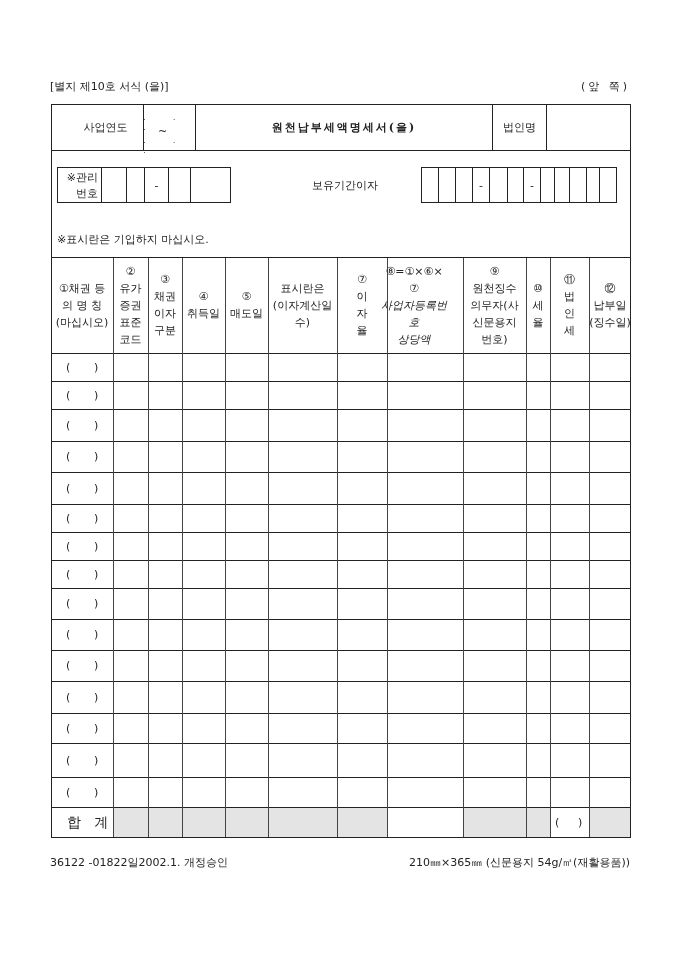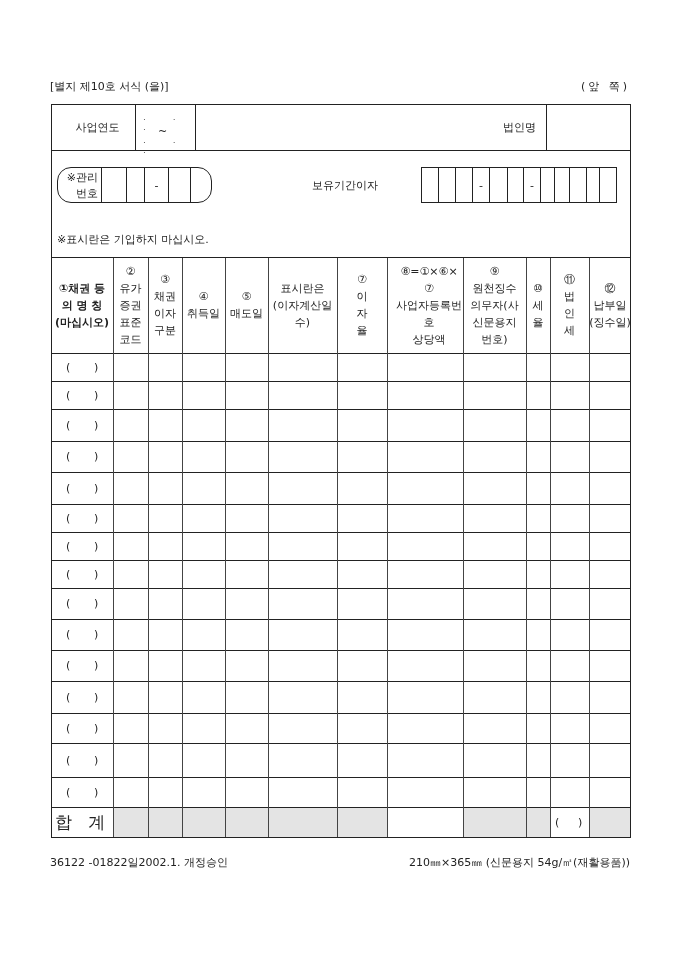--- a/index.html
+++ b/index.html
@@ -43,33 +43,34 @@
     .footer-left { left: 50px; top: 855px; font-size: 11px; }
     .footer-right { right: 50px; top: 855px; font-size: 11px; }
   </style>
 </head>
 <body>
 
 <div class="abs txt form-label">[별지 제10호 서식 (을)]</div>
 <div class="abs txt side-label">(앞 쪽)</div>
 
 <div class="abs hdr">
-  <div class="cell" style="left:8px;width:76px;">사업연도</div>
+  <div class="cell" style="left:16px;width:76px;">사업연도</div>
   <div class="cell" style="left:76px;width:68px;">
     <span class="period-dots" style="top:7px;left:15px;">. . .</span>
     <span style="position:absolute;top:20px;left:30px;font-size:11px;">~</span>
     <span class="period-dots" style="top:30px;left:15px;">. . .</span>
   </div>
+  <div class="cell title" style="left:144px;width:297px;">원천납부세액명세서(을)</div>
   <div class="cell" style="left:441px;width:54px;">법인명</div>
   <div class="cell" style="left:495px;width:83px;border-right:none;"></div>
 </div>
 
 <div class="abs sec2"></div>
 
-<div class="boxrow" style="left:57px;width:155px;border-radius:14px;">
+<div class="boxrow" style="left:57px;width:174px;">
   <div class="bc mgmt-label" style="left:0;width:44px;flex-direction:column;align-items:flex-end;">
     <span>※관리</span>
     <span>번호</span>
   </div>
   <div class="bc" style="left:44px;width:25px;"></div>
   <div class="bc" style="left:69px;width:18px;"></div>
   <div class="bc" style="left:87px;width:24px;">-</div>
   <div class="bc" style="left:111px;width:22px;"></div>
   <div class="bc" style="left:133px;width:16px;"></div>
 </div>
@@ -99,21 +100,21 @@
       <div class="gray" style="left: 97px; top: 550px; width: 34px; height: 31px; background: rgb(228, 228, 228);"></div>
       <div class="gray" style="left: 131px; top: 550px; width: 43px; height: 31px; background: rgb(228, 228, 228);"></div>
       <div class="gray" style="left: 174px; top: 550px; width: 43px; height: 31px; background: rgb(228, 228, 228);"></div>
       <div class="gray" style="left: 217px; top: 550px; width: 69px; height: 31px; background: rgb(228, 228, 228);"></div>
       <div class="gray" style="left: 286px; top: 550px; width: 50px; height: 31px; background: rgb(228, 228, 228);"></div>
       <div class="gray" style="left: 412px; top: 550px; width: 63px; height: 31px; background: rgb(228, 228, 228);"></div>
       <div class="gray" style="left: 475px; top: 550px; width: 24px; height: 31px; background: rgb(228, 228, 228);"></div>
       <div class="gray" style="left: 538px; top: 550px; width: 42px; height: 31px; background: rgb(228, 228, 228);"></div>
     </div>
   <div id="headers">
-      <div class="th" style="left: 0px; width: 62px; font-weight: bold;">
+      <div class="th" style="left: 0px; width: 62px;">
         <div>
           <span>①채권 등</span>
           <span>의 명 칭</span>
           <span>(마십시오)</span>
         </div>
       </div>
       <div class="th" style="left: 62px; width: 35px;">
         <div>
           <span>②</span>
           <span>유가</span>
@@ -149,21 +150,21 @@
         </div>
       </div>
       <div class="th" style="left: 286px; width: 50px;">
         <div>
           <span>⑦</span>
           <span>이</span>
           <span>자</span>
           <span>율</span>
         </div>
       </div>
-      <div class="th" style="left: 340px; width: 76px;">
+      <div class="th" style="left: 325px; width: 76px; font-style: italic;">
         <div>
           <span>⑧=①×⑥×</span>
           <span>⑦</span>
           <span>사업자등록번호</span>
           <span>상당액</span>
         </div>
       </div>
       <div class="th" style="left: 412px; width: 63px;">
         <div>
           <span>⑨</span>
@@ -446,21 +447,21 @@
         <div style="position: absolute; left: 174px; top: 0px; width: 43px; height: 30px; display: flex; align-items: center; font-size: 11px;"></div>
         <div style="position: absolute; left: 217px; top: 0px; width: 69px; height: 30px; display: flex; align-items: center; font-size: 11px;"></div>
         <div style="position: absolute; left: 286px; top: 0px; width: 50px; height: 30px; display: flex; align-items: center; font-size: 11px;"></div>
         <div style="position: absolute; left: 336px; top: 0px; width: 76px; height: 30px; display: flex; align-items: center; font-size: 11px;"></div>
         <div style="position: absolute; left: 412px; top: 0px; width: 63px; height: 30px; display: flex; align-items: center; font-size: 11px;"></div>
         <div style="position: absolute; left: 475px; top: 0px; width: 24px; height: 30px; display: flex; align-items: center; font-size: 11px;"></div>
         <div style="position: absolute; left: 499px; top: 0px; width: 39px; height: 30px; display: flex; align-items: center; font-size: 11px;"></div>
         <div style="position: absolute; left: 538px; top: 0px; width: 42px; height: 30px; display: flex; align-items: center; font-size: 11px;"></div>
       </div>
       <div style="position: absolute; left: 0px; top: 550px; width: 580px; height: 31px;">
-        <div style="position: absolute; left: 4px; top: 0px; height: 100%; display: flex; align-items: center; font-size: 17px; white-space: pre;">합   계</div>
+        <div style="position: absolute; left: 16px; top: 0px; height: 100%; display: flex; align-items: center; font-size: 14px; white-space: pre;">합   계</div>
         <div style="position: absolute; top: 0px; height: 100%; display: flex; align-items: center; font-size: 11px; left: 499px; width: 39px;">
           <span style="position: absolute; left: 5px;">(</span>
           <span style="position: absolute; left: 28px;">)</span>
         </div>
         <div style="position: absolute; top: 0px; height: 100%; left: 336px; width: 76px;"></div>
       </div>
     </div>
   <div id="lines">
       <div class="hline" style="top: 96px;"></div>
       <div class="hline" style="top: 124px;"></div>

